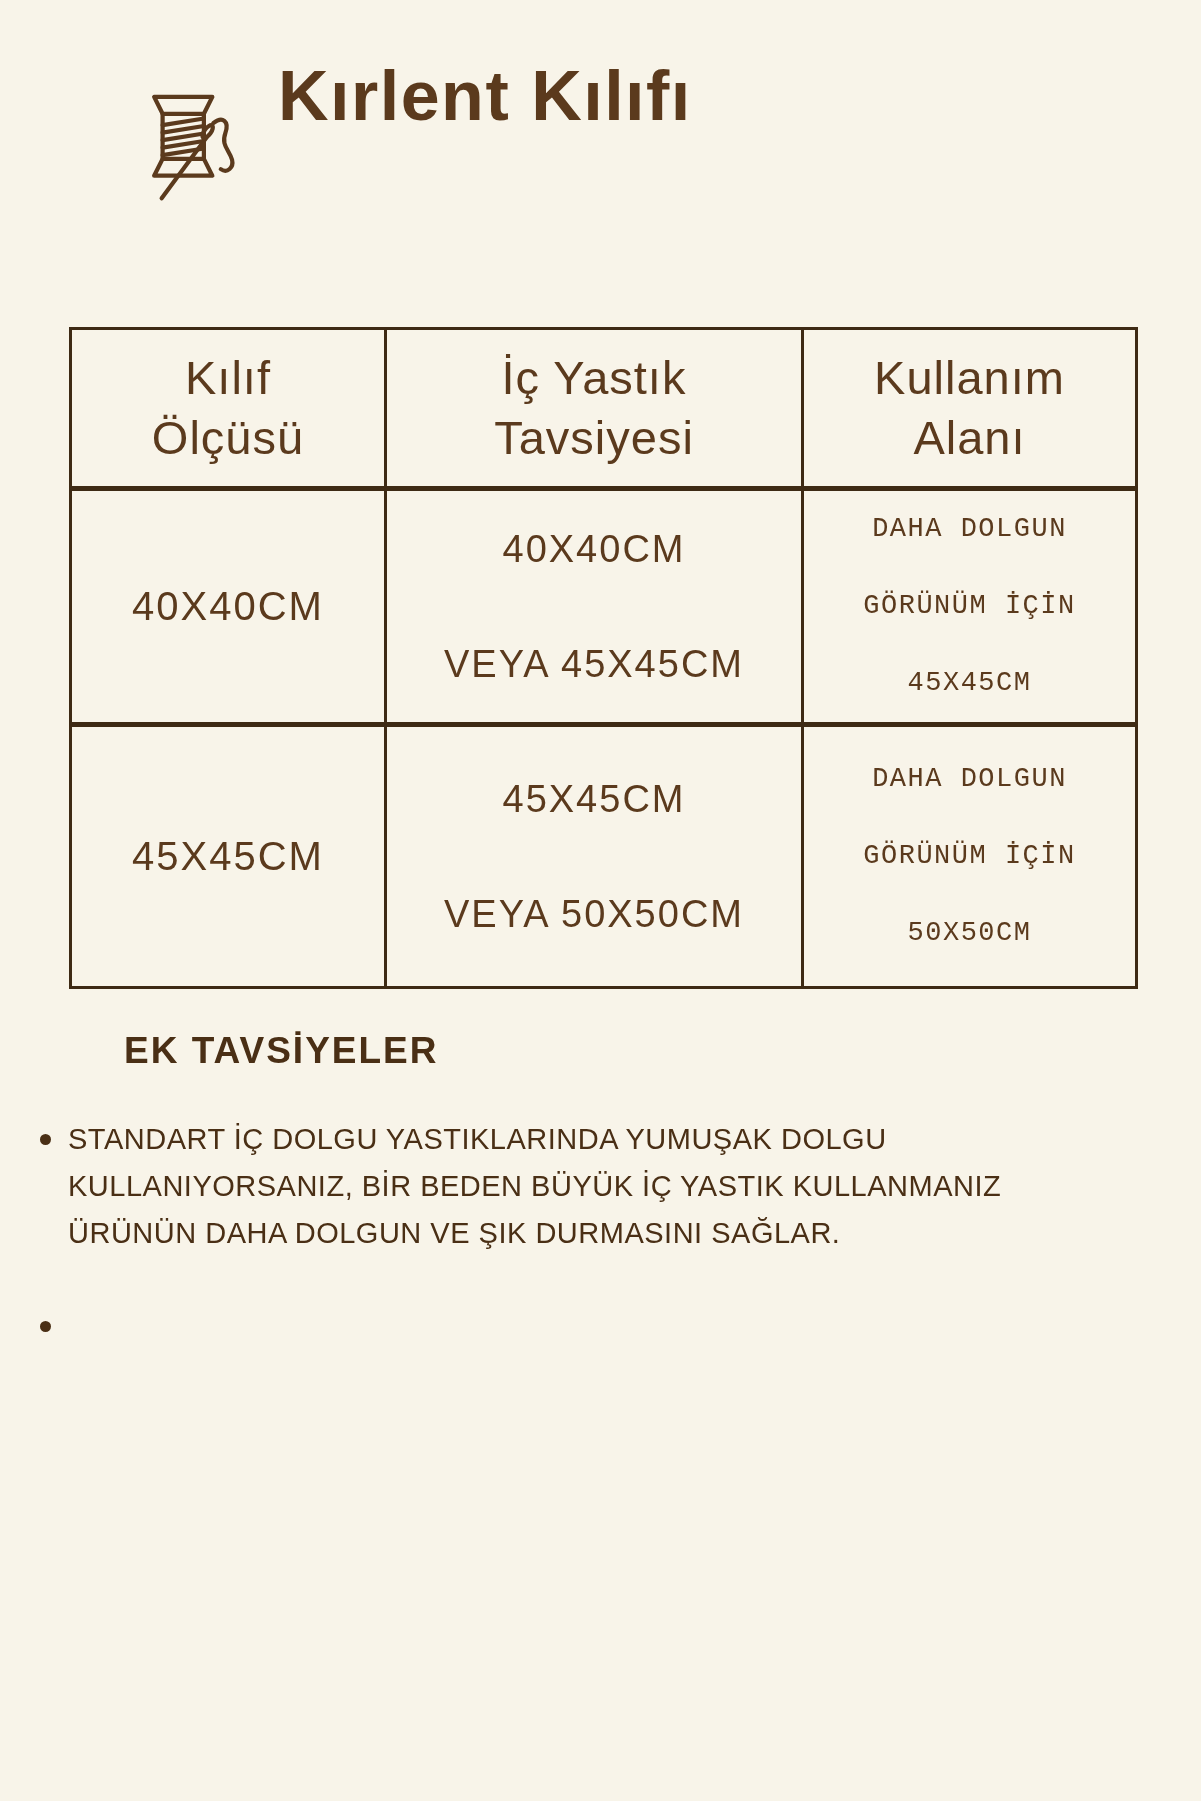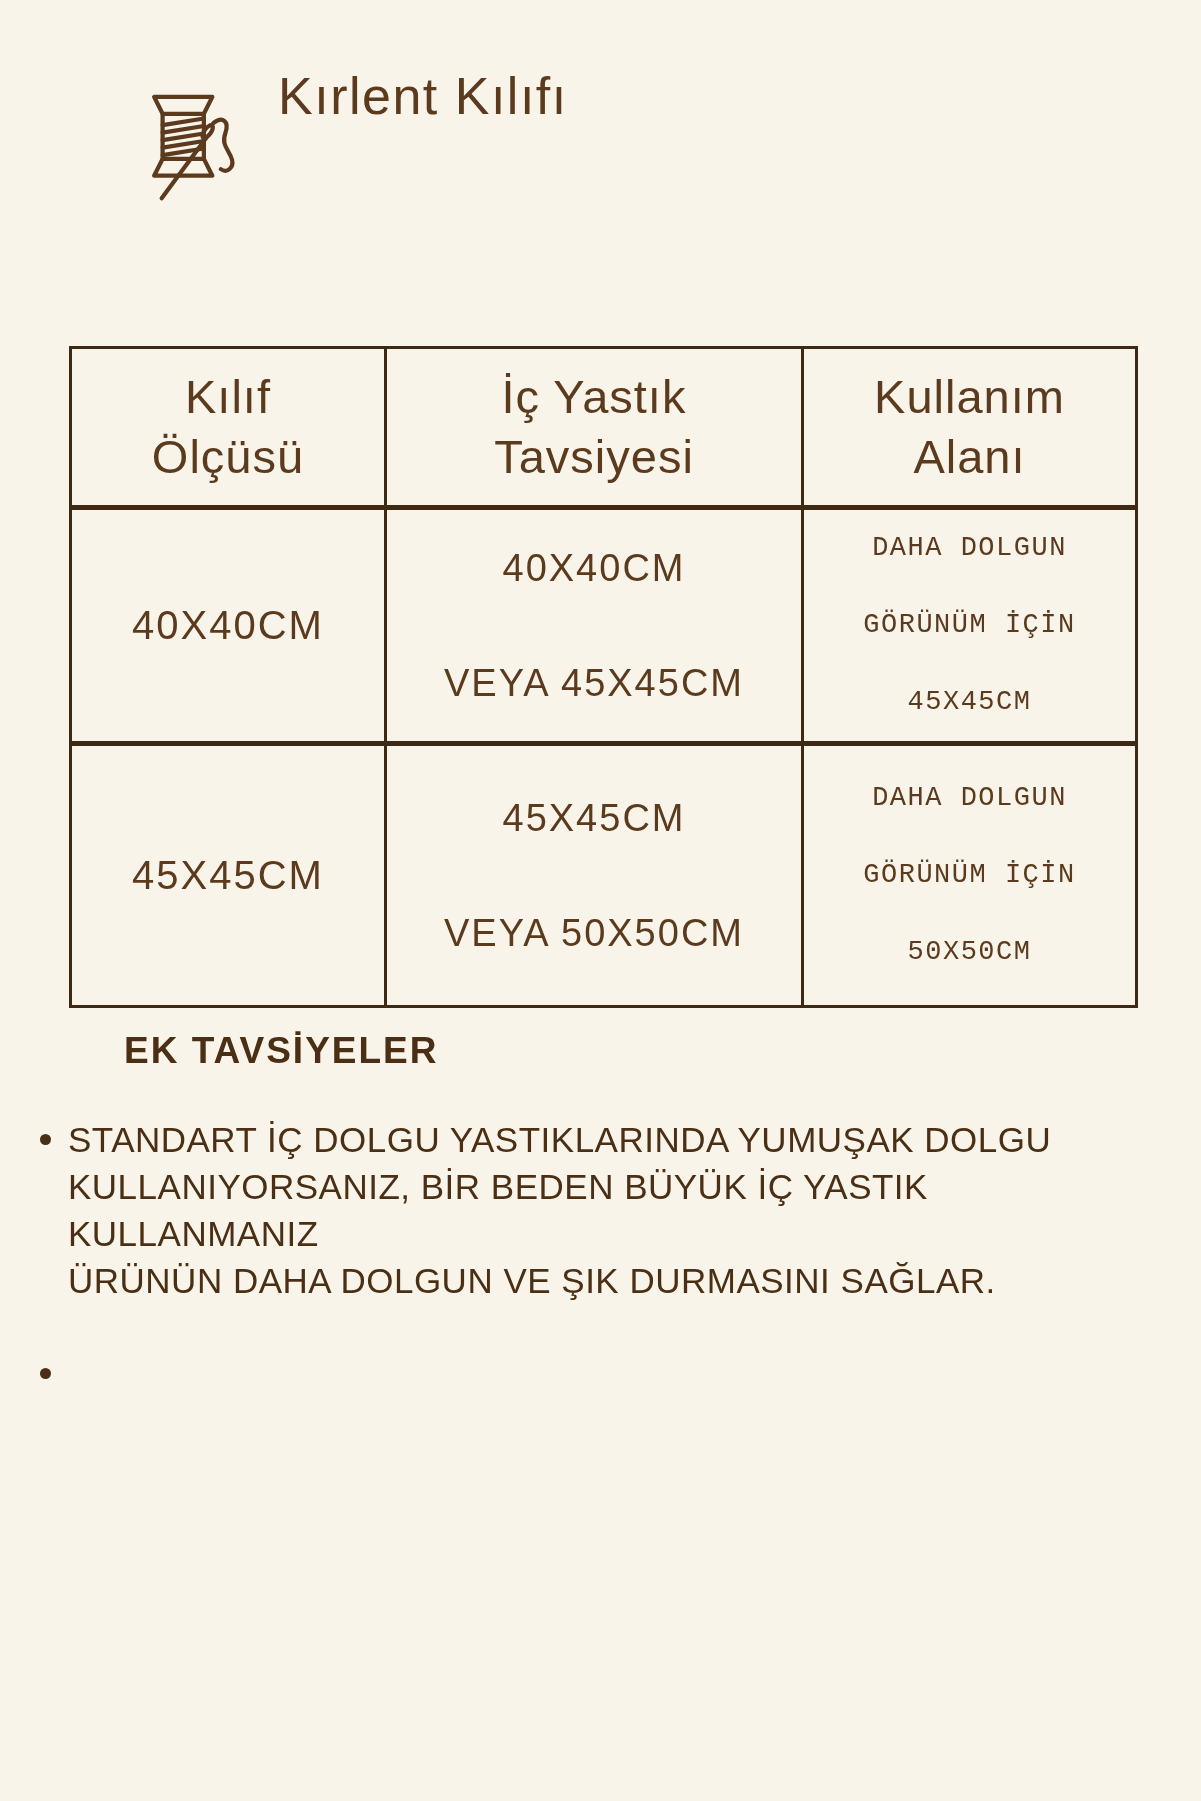--- a/index.html
+++ b/index.html
@@ -16,26 +16,26 @@
     font-family:"Liberation Sans", sans-serif;
     color:var(--ink);
     overflow:hidden;
   }
   
   .header{position:absolute;left:0;top:0;width:1201px;}
   .spool-icon{position:absolute;left:126px;top:80px;width:122px;height:122px;color:var(--ink);}
   .spool-icon svg{width:100%;height:100%;}
   .page-title{
     position:absolute;left:278px;top:58px;
-    font-size:52px;font-weight:400;line-height:77px;
+    font-size:70px;font-weight:700;line-height:77px;
     letter-spacing:1.5px;color:var(--ink);
   }
   
   .size-table{
-    position:absolute;left:69px;top:346px;
+    position:absolute;left:69px;top:327px;
     width:1066px;border-collapse:collapse;table-layout:fixed;
   }
   .size-table col.c1{width:315px;}
   .size-table col.c2{width:417px;}
   .size-table col.c3{width:334px;}
   .size-table th,.size-table td{
     border:3px solid var(--line);
     text-align:center;vertical-align:middle;
     white-space:pre-line;
   }
@@ -53,21 +53,21 @@
   .tips-heading{
     position:absolute;left:124px;top:1030px;
     font-size:37px;font-weight:700;letter-spacing:2px;color:var(--ink-dark);
   }
   .tips-list{
     position:absolute;left:38px;top:1116px;width:1140px;
     list-style:none;
   }
   .tips-list li{
     position:relative;padding-left:30px;margin-bottom:46px;
-    font-size:35px;line-height:47px;letter-spacing:0.5px;
+    font-size:29px;line-height:47px;letter-spacing:0.5px;
     color:var(--ink-dark);white-space:pre-line;
   }
   .tips-list .dot{
     position:absolute;left:2px;top:18px;width:11px;height:11px;
     border-radius:50%;background:var(--ink-dark);
   }
 </style>
 </head>
 <body>
 

